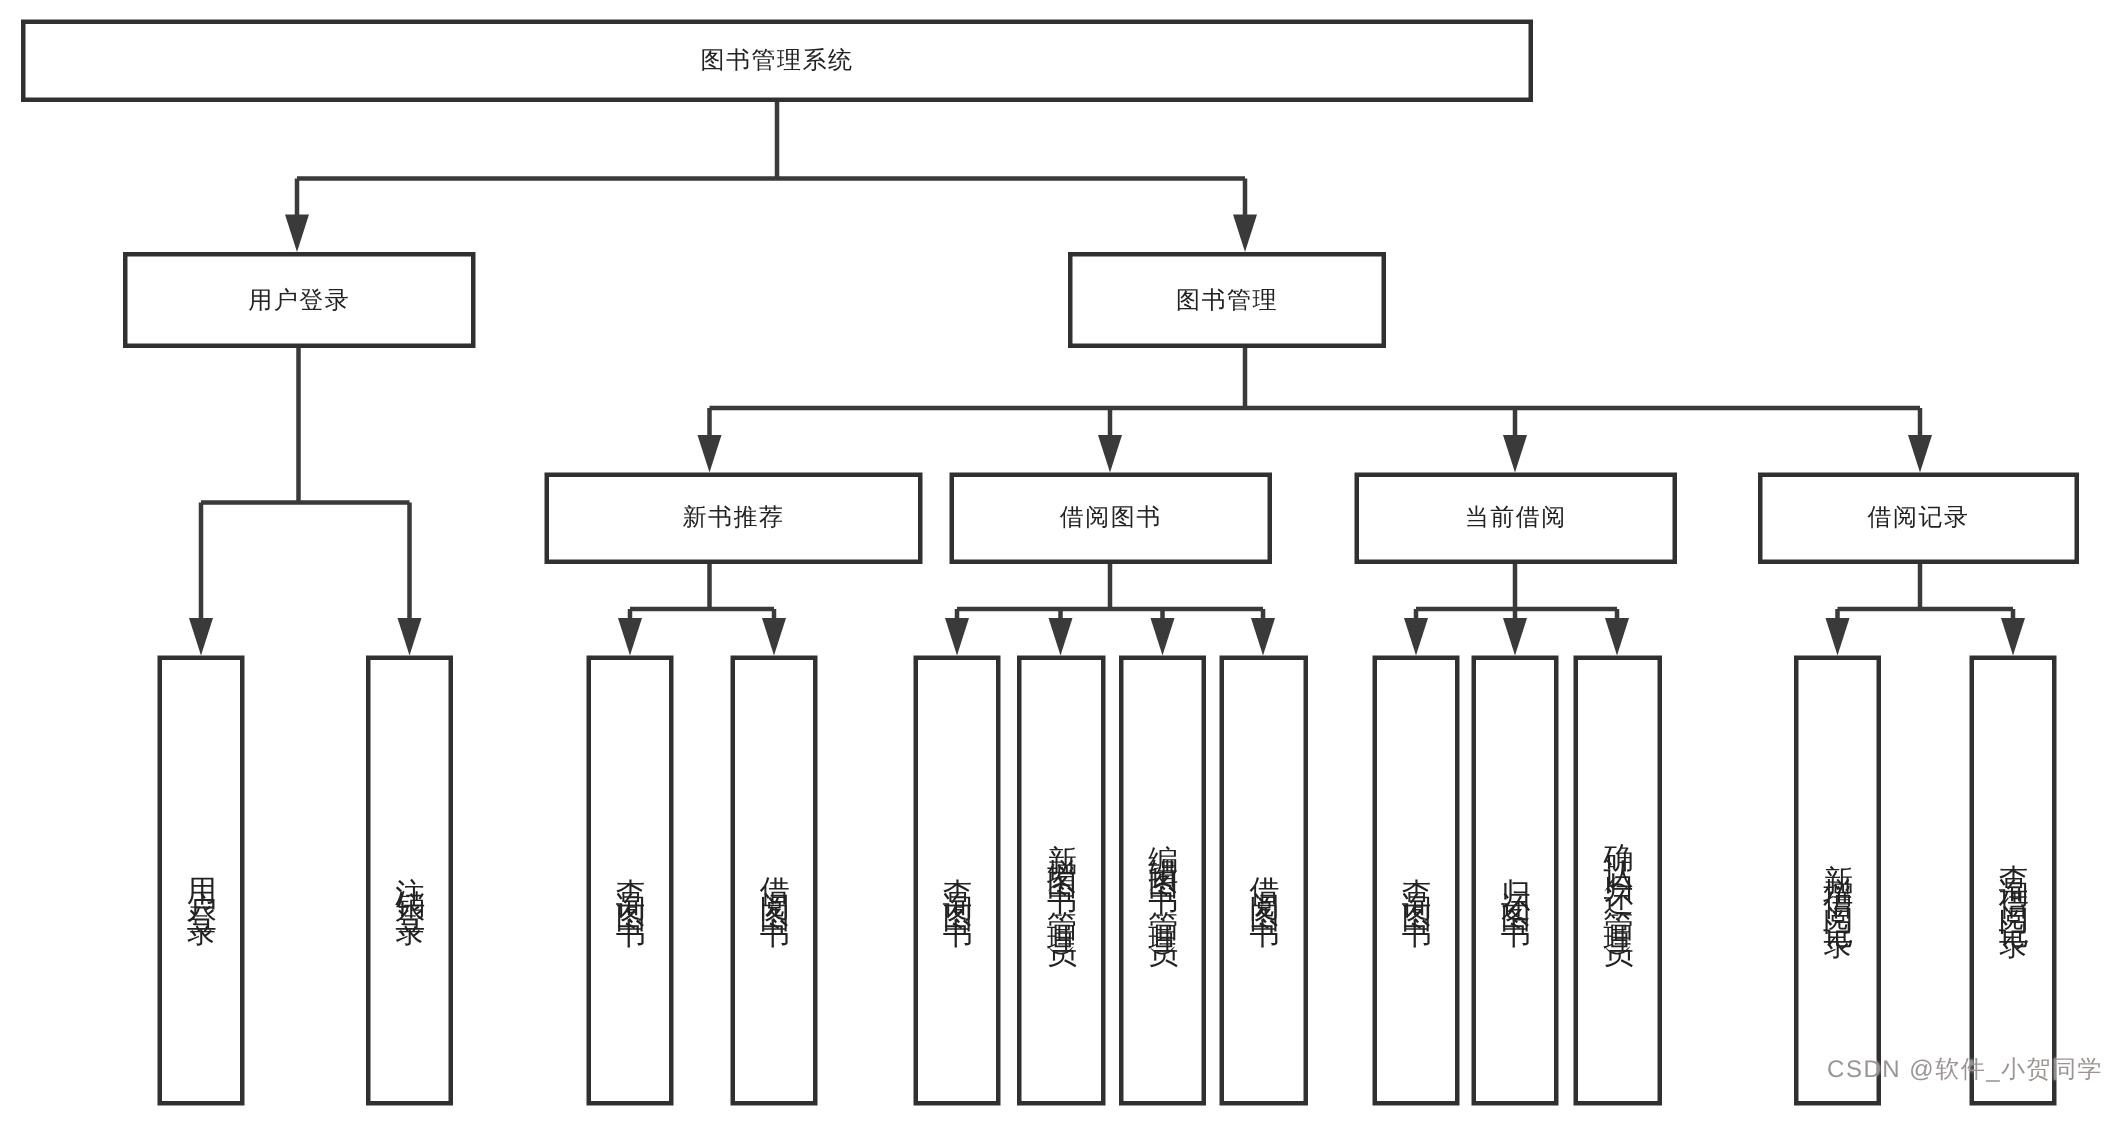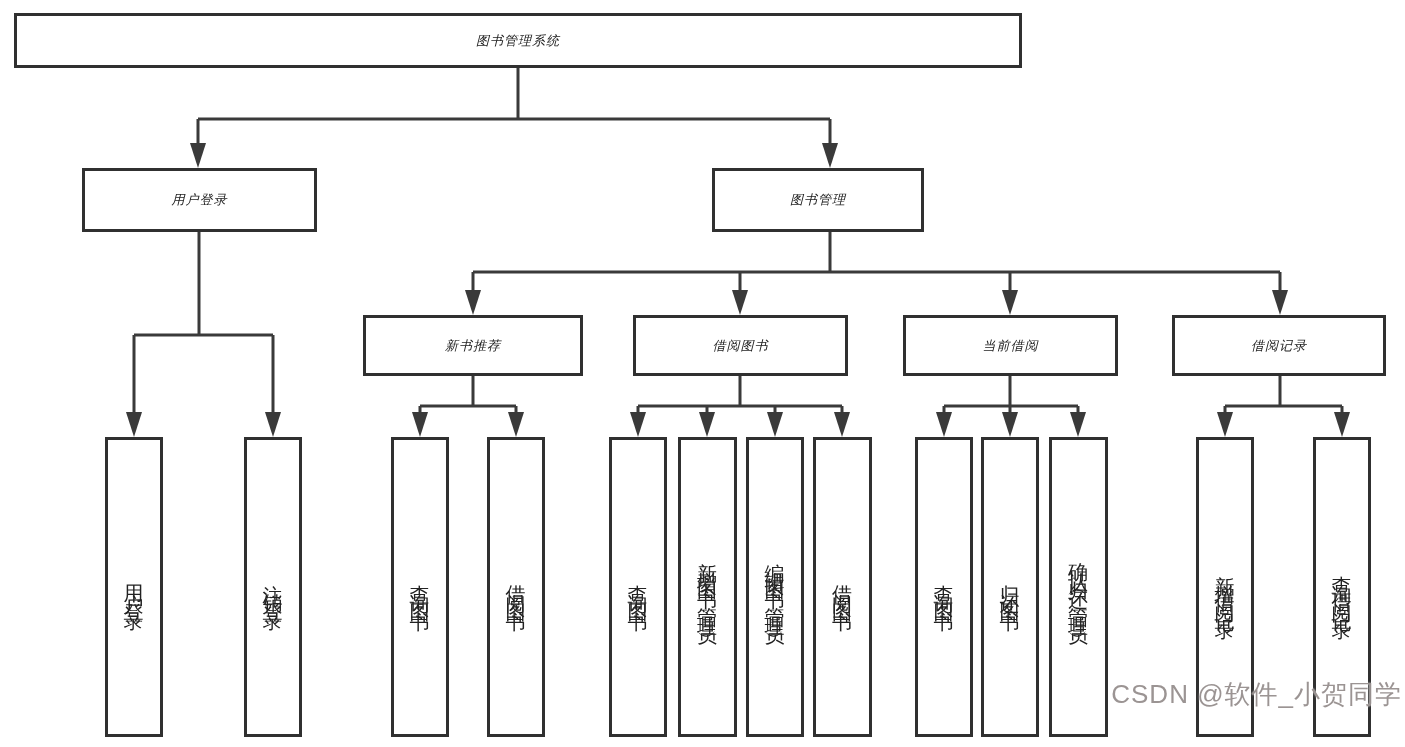--- a/index.html
+++ b/index.html
@@ -16,35 +16,35 @@
     position: absolute;
     box-sizing: border-box;
     border: 3px solid #303030;
     background: #ffffff;
     display: flex;
     align-items: center;
     justify-content: center;
     color: #222222;
     z-index: 2;
   }
-  .h-label { font-size: 13px; letter-spacing: 1px; white-space: nowrap; font-style: italic; }
+  .h-label { font-size: 16px; letter-spacing: 1px; white-space: nowrap; }
   .leaf { top: 437px; width: 58px; height: 300px; }
   .leaf .v-label {
     writing-mode: vertical-rl;
     text-orientation: mixed;
     font-size: 20px;
     letter-spacing: 9px;
     line-height: 1;
     white-space: nowrap;
   }
   .watermark {
     position: absolute;
     right: 3px;
-    top: 677px;
-    font-size: 26px;
+    top: 703px;
+    font-size: 16px;
     color: rgba(150, 142, 141, 0.95);
     letter-spacing: 1px;
     z-index: 5;
     text-shadow: 0 0 2px rgba(255,255,255,0.9);
     white-space: nowrap;
   }
 </style>
 </head>
 <body>
 
@@ -94,21 +94,21 @@
     <span class="h-label">图书管理系统</span>
   </div>
 
   <div class="box" style="left:82px; top:168px; width:235px; height:64px;">
     <span class="h-label">用户登录</span>
   </div>
   <div class="box" style="left:712px; top:168px; width:212px; height:64px;">
     <span class="h-label">图书管理</span>
   </div>
 
-  <div class="box" style="left:363px; top:315px; width:220px; height:61px;">
+  <div class="box" style="left:363px; top:315px; width:252px; height:61px;">
     <span class="h-label">新书推荐</span>
   </div>
   <div class="box" style="left:633px; top:315px; width:215px; height:61px;">
     <span class="h-label">借阅图书</span>
   </div>
   <div class="box" style="left:903px; top:315px; width:215px; height:61px;">
     <span class="h-label">当前借阅</span>
   </div>
   <div class="box" style="left:1172px; top:315px; width:214px; height:61px;">
     <span class="h-label">借阅记录</span>

